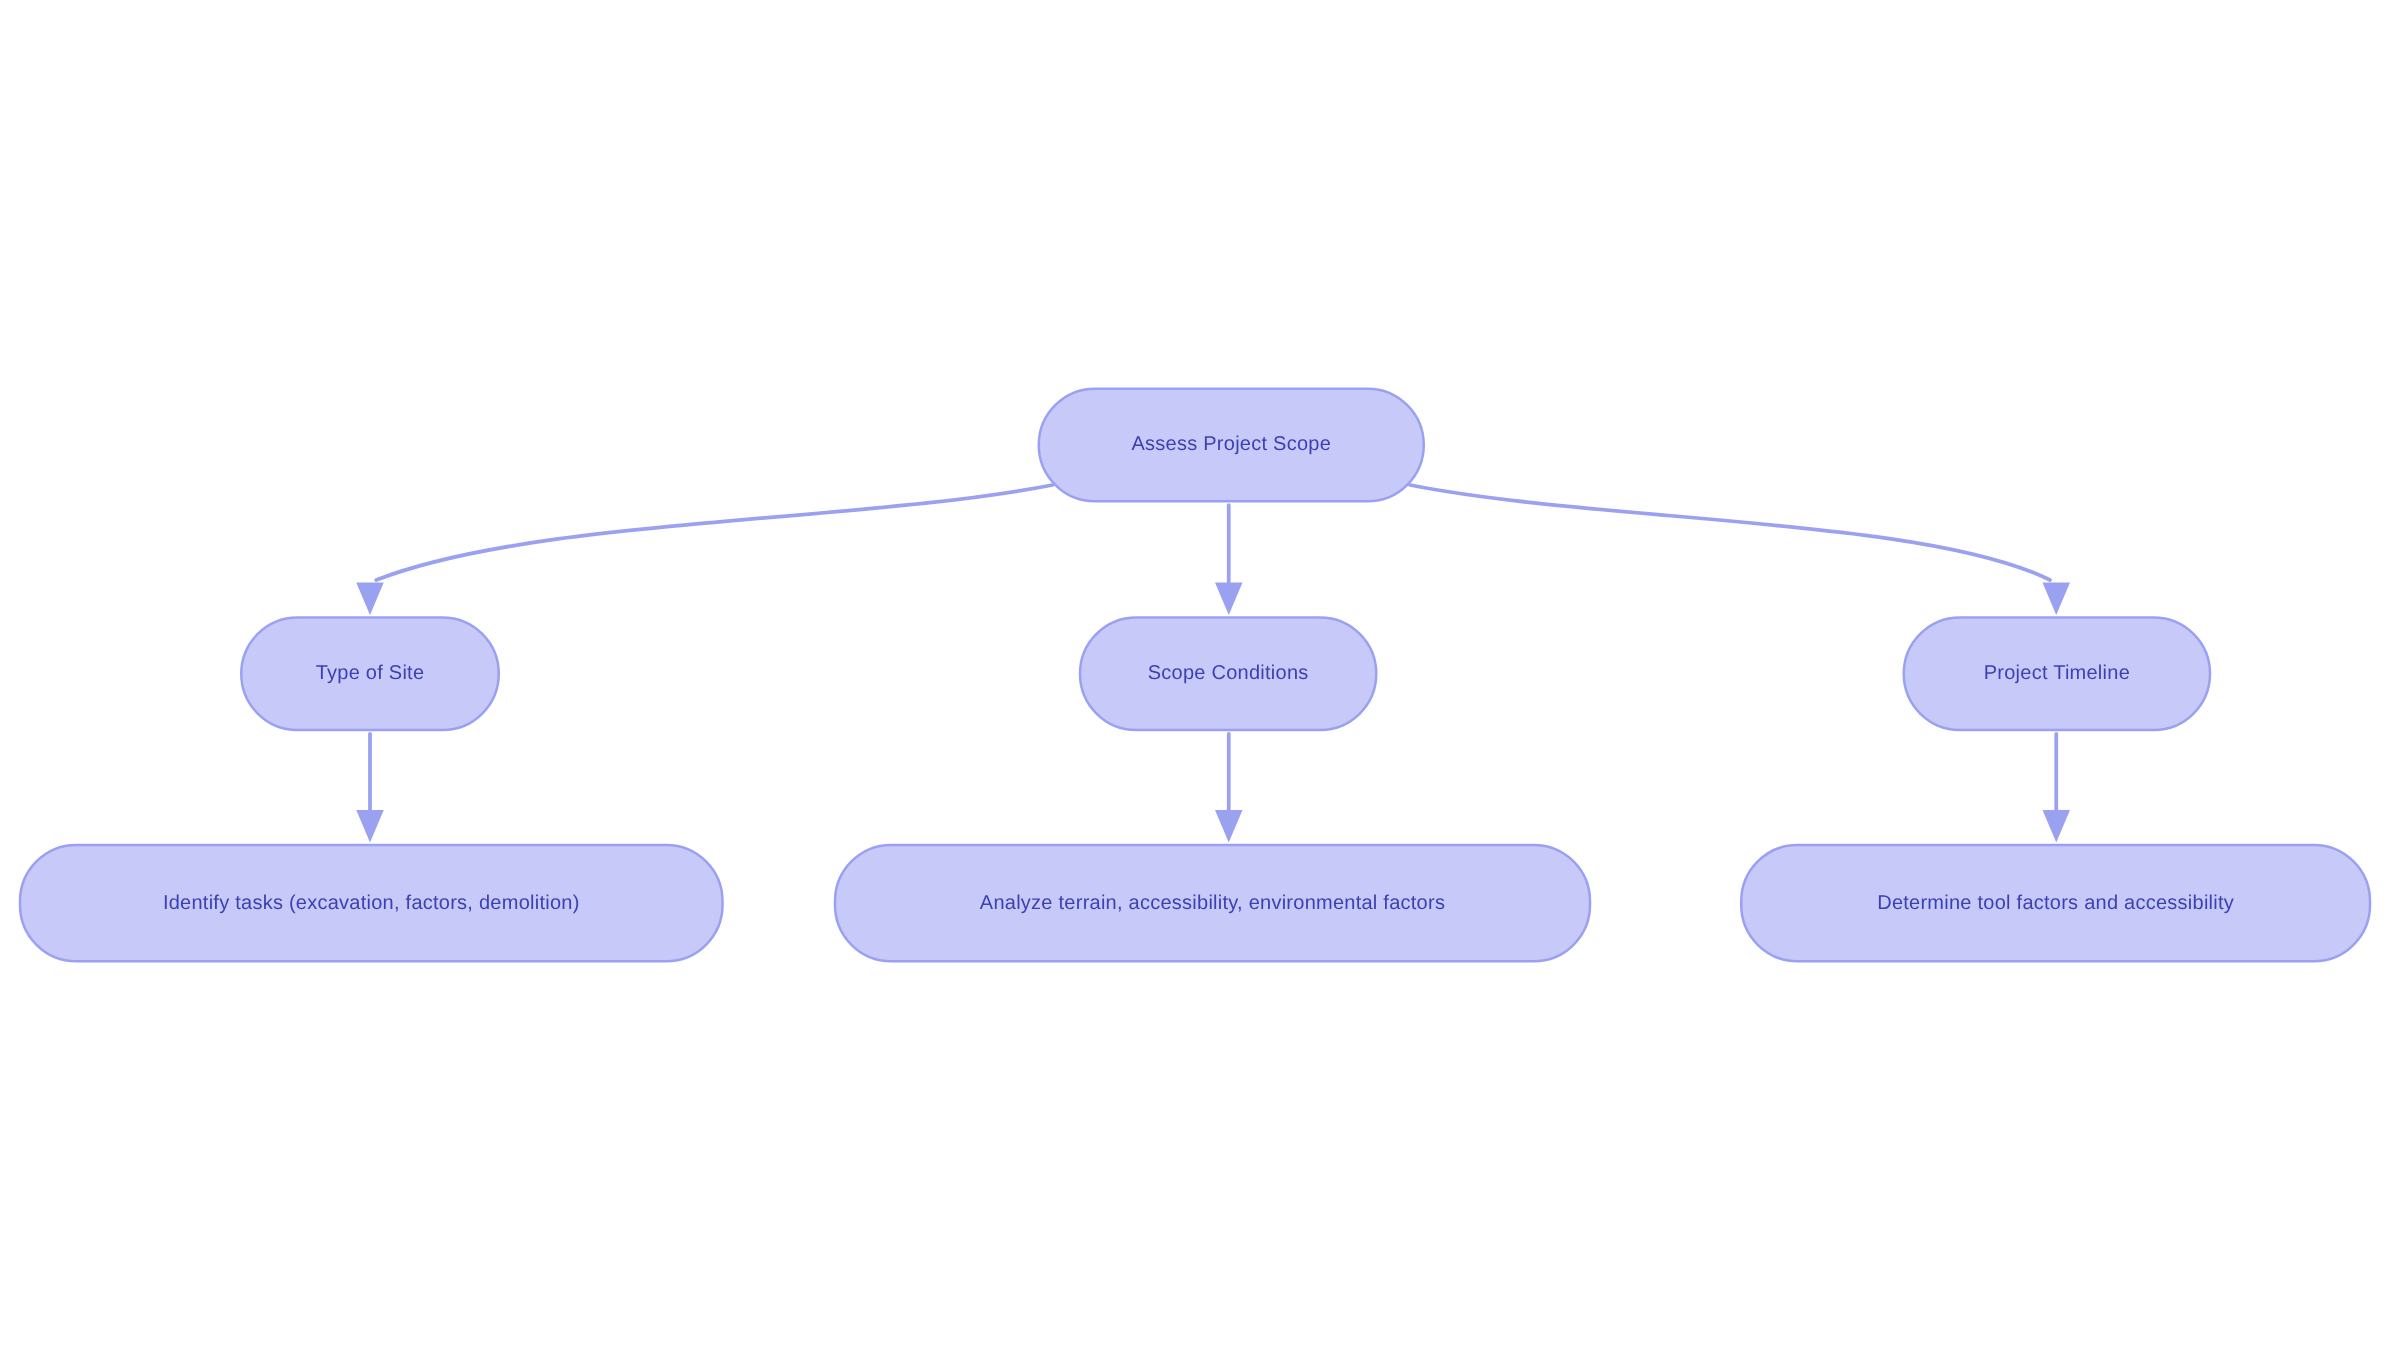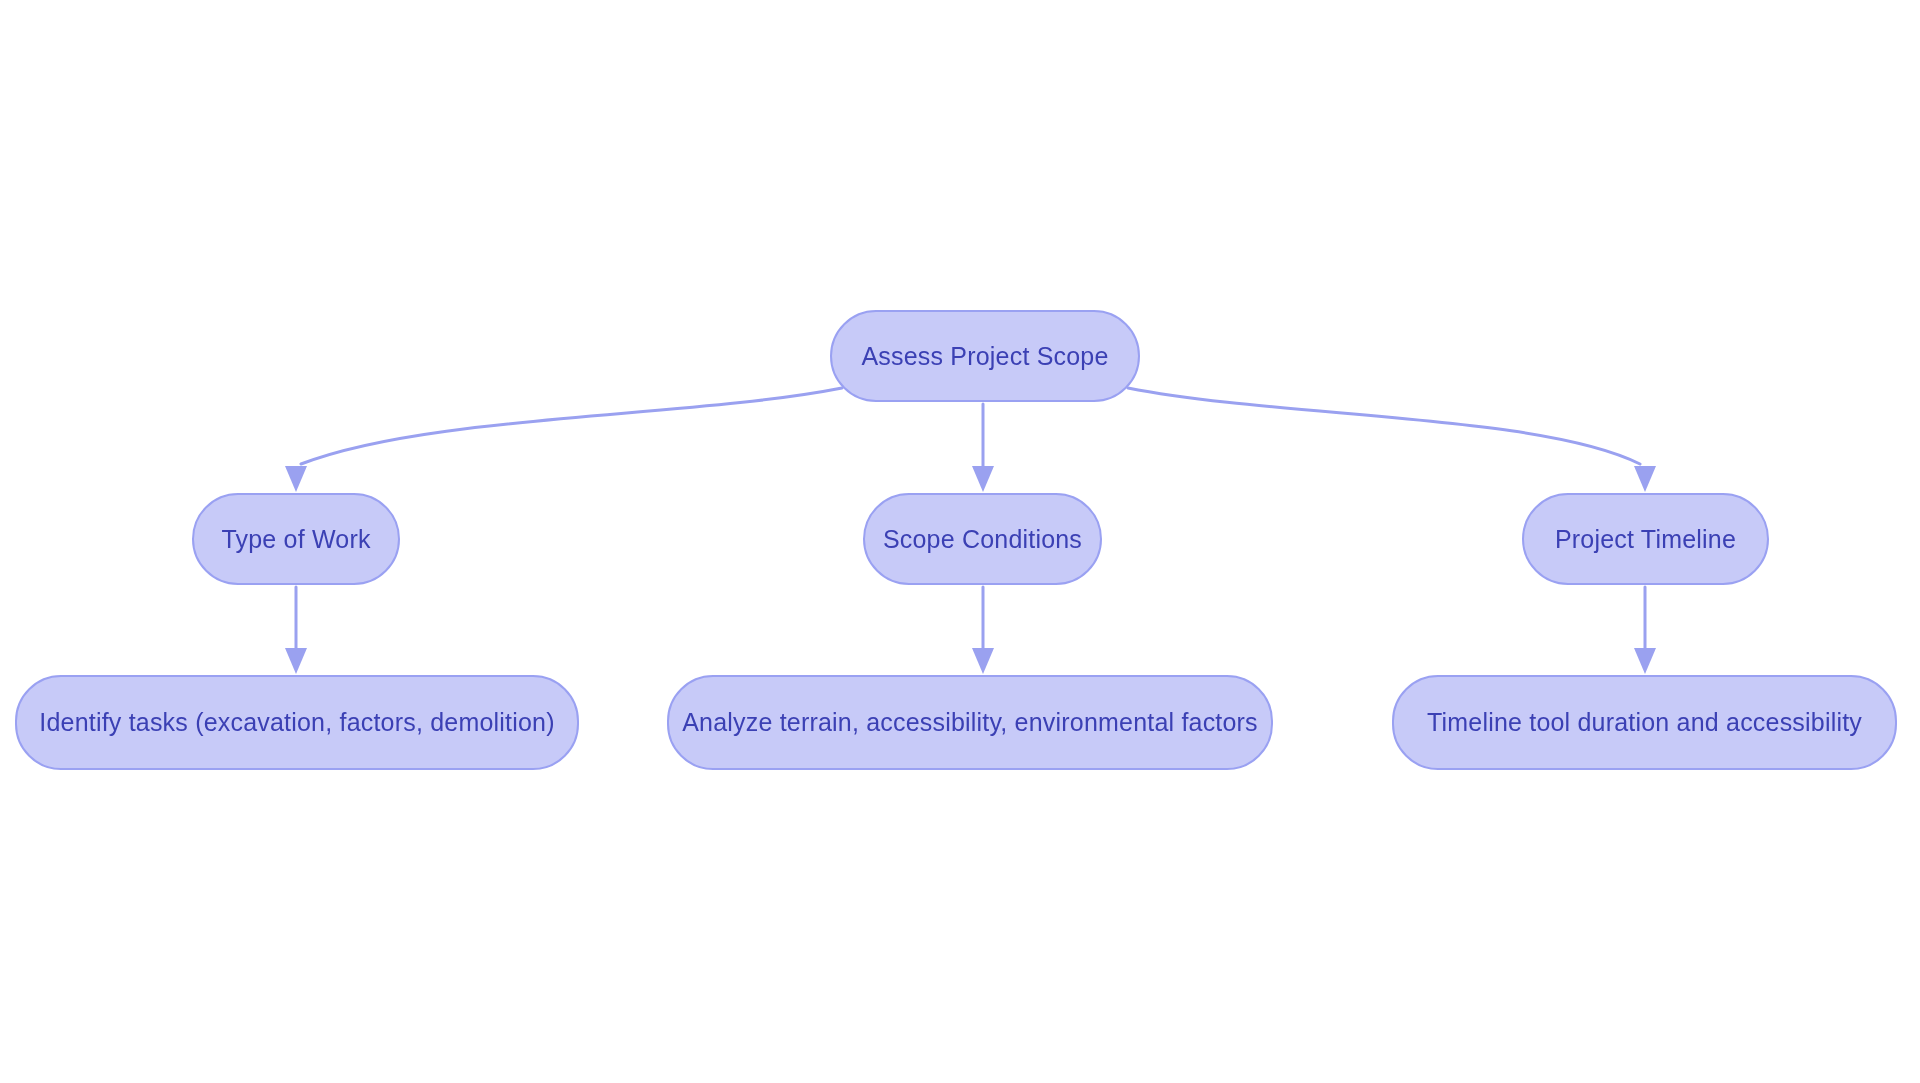--- a/index.html
+++ b/index.html
@@ -35,21 +35,21 @@
     fill: #9aa1f0;
     stroke: none;
   }
   .node {
     position: absolute;
     box-sizing: border-box;
     background: #c7caf8;
     border: 2px solid #9aa1f2;
     border-radius: 46px;
     color: #3b40b4;
-    font-size: 25px;
+    font-size: 16px;
     letter-spacing: 0.2px;
     display: flex;
     align-items: center;
     justify-content: center;
     text-align: center;
     white-space: nowrap;
   }
   #node-assess           { left: 830px;  top: 310px; width: 310px; height: 92px; }
   #node-type-of-work     { left: 192px;  top: 493px; width: 208px; height: 92px; }
   #node-site-conditions  { left: 863px;  top: 493px; width: 239px; height: 92px; }
@@ -94,36 +94,36 @@
       <path class="edge-line" d="M 1645 587 L 1645 648"></path>
       <polygon class="edge-head" points="1634,648 1656,648 1645,674"></polygon>
     </g>
   </svg>
 
   <div class="node" id="node-assess">
     <span>Assess Project Scope</span>
   </div>
 
   <div class="node" id="node-type-of-work">
-    <span>Type of Work</span>
+    <span>Type of Site</span>
   </div>
 
   <div class="node" id="node-site-conditions">
     <span>Scope Conditions</span>
   </div>
 
   <div class="node" id="node-project-timeline">
     <span>Project Timeline</span>
   </div>
 
   <div class="node" id="node-identify-tasks">
     <span>Identify tasks (excavation, factors, demolition)</span>
   </div>
 
   <div class="node" id="node-analyze-terrain">
     <span>Analyze terrain, accessibility, environmental factors</span>
   </div>
 
   <div class="node" id="node-determine-tool">
-    <span>Timeline tool duration and accessibility</span>
+    <span>Determine tool factors and accessibility</span>
   </div>
 
 </div>
 
 </body></html>

